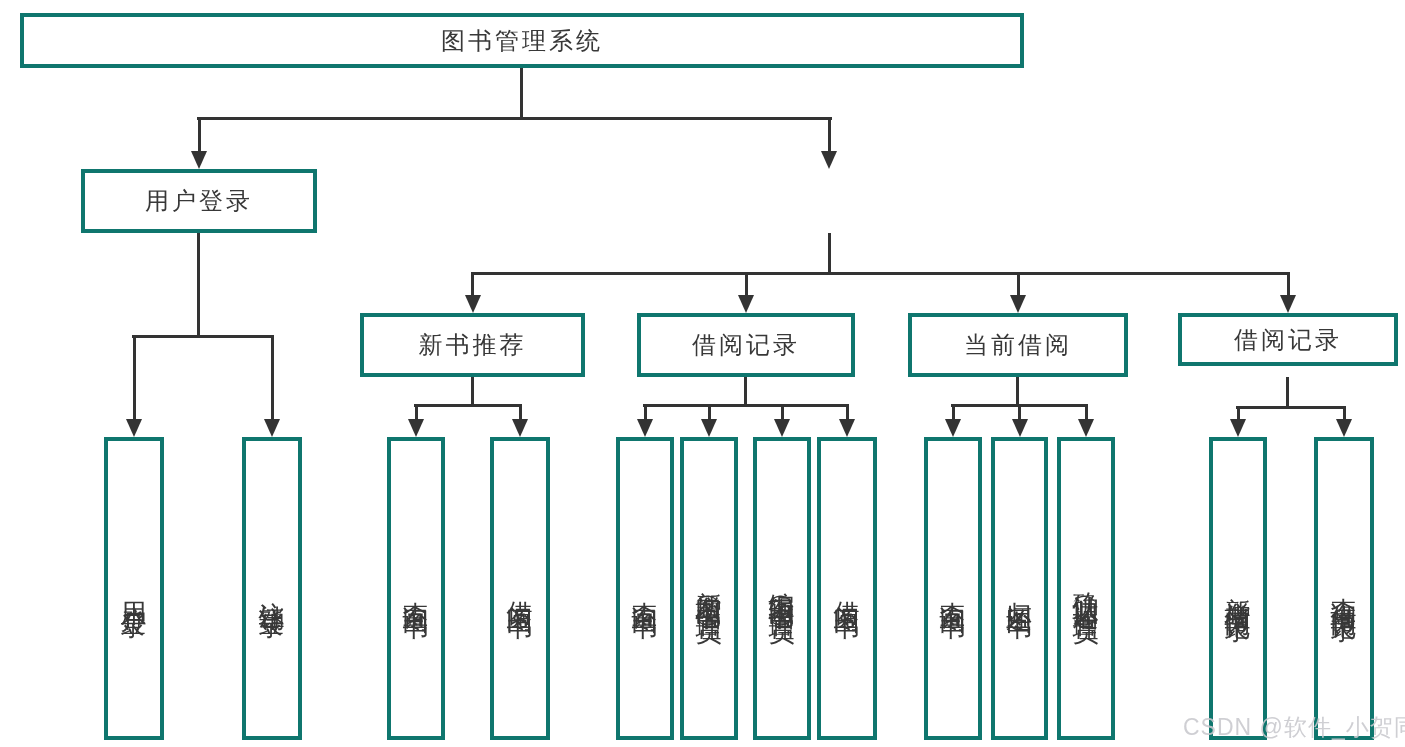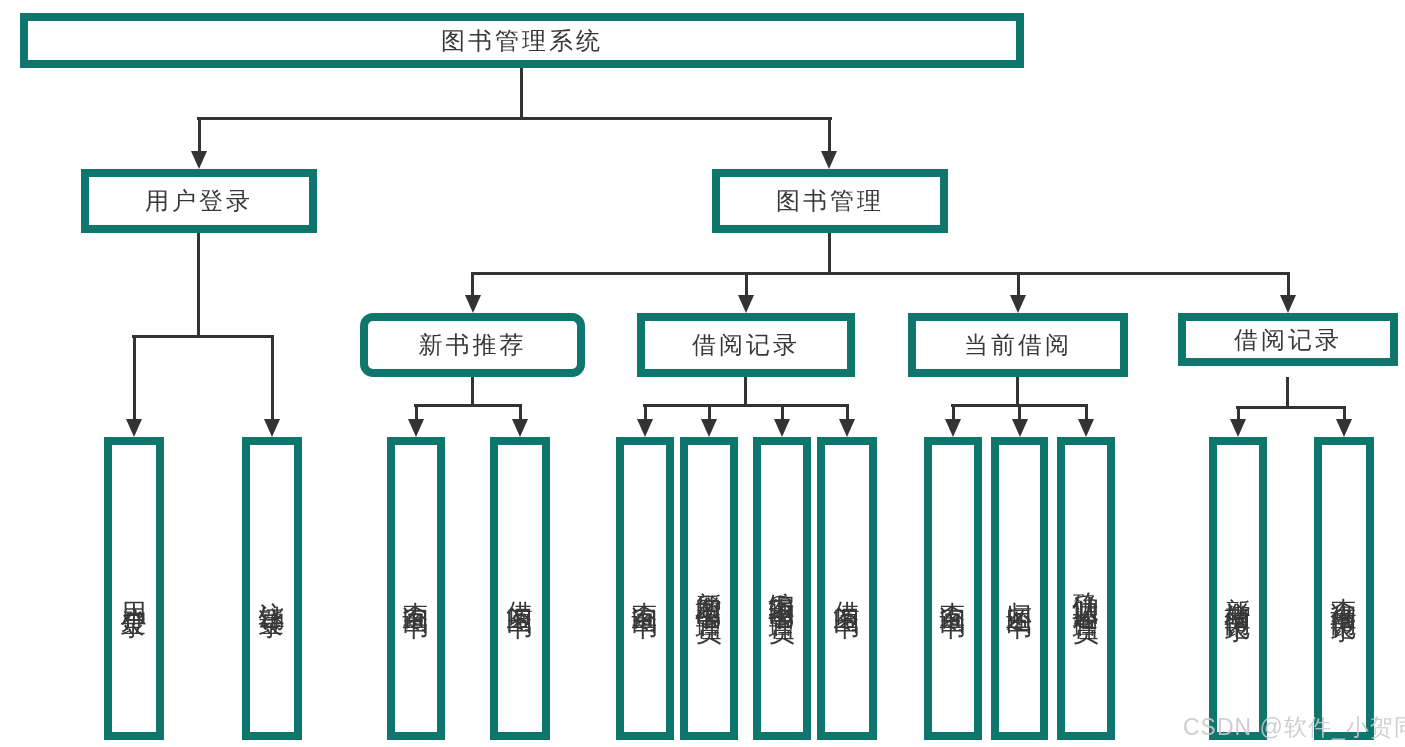--- a/index.html
+++ b/index.html
@@ -7,21 +7,21 @@
     position: relative;
     width: 1405px;
     height: 747px;
     background: #ffffff;
     overflow: hidden;
     font-family: "Liberation Sans", sans-serif;
   }
   .node {
     position: absolute;
     box-sizing: border-box;
-    border: 8px solid #0f766e;
+    border: 4px solid #0f766e;
     background: #ffffff;
     color: #383838;
     display: flex;
     align-items: center;
     justify-content: center;
     text-align: center;
     z-index: 2;
   }
   .hnode {
     font-size: 24px;
@@ -78,35 +78,34 @@
 <div id="canvas">
 
   <div class="node hnode" style="left:20px; top:13px; width:1004px; height:55px;">图书管理系统</div>
 
   <div class="vline" style="left:520px; top:68px; height:51px;"></div>
   <div class="hline" style="left:197px; top:117px; width:635px;"></div>
   <div class="arrow" style="left:197.5px; top:117px; height:34px;"></div>
   <div class="arrow" style="left:827.5px; top:117px; height:34px;"></div>
 
   <div class="node hnode" style="left:81px; top:169px; width:236px; height:64px;">用户登录</div>
-  <div class="node hnode" style="left:712px; top:169px; width:236px; height:64px;">图书管理</div>
 
   <div class="vline" style="left:197px; top:233px; height:104px;"></div>
   <div class="hline" style="left:132px; top:335px; width:142px;"></div>
   <div class="arrow" style="left:132.5px; top:335px; height:84px;"></div>
   <div class="arrow" style="left:270.5px; top:335px; height:84px;"></div>
 
   <div class="vline" style="left:828px; top:233px; height:41px;"></div>
   <div class="hline" style="left:471px; top:272px; width:819px;"></div>
   <div class="arrow" style="left:471px; top:272px; height:23px;"></div>
   <div class="arrow" style="left:744.5px; top:272px; height:23px;"></div>
   <div class="arrow" style="left:1016.5px; top:272px; height:23px;"></div>
   <div class="arrow" style="left:1286.5px; top:272px; height:23px;"></div>
 
-  <div class="node hnode" style="left:360px; top:313px; width:225px; height:64px;border-radius:13px;">新书推荐</div>
+  <div class="node hnode" style="left:360px; top:313px; width:225px; height:64px;">新书推荐</div>
   <div class="node hnode" style="left:637px; top:313px; width:218px; height:64px;">借阅记录</div>
   <div class="node hnode" style="left:908px; top:313px; width:220px; height:64px;">当前借阅</div>
   <div class="node hnode" style="left:1178px; top:313px; width:220px; height:53px;">借阅记录</div>
 
   <div class="vline" style="left:471px; top:377px; height:29px;"></div>
   <div class="hline" style="left:414px; top:404px; width:108px;"></div>
   <div class="arrow" style="left:414.5px; top:404px; height:15px;"></div>
   <div class="arrow" style="left:518.5px; top:404px; height:15px;"></div>
 
   <div class="vline" style="left:744px; top:377px; height:29px;"></div>

